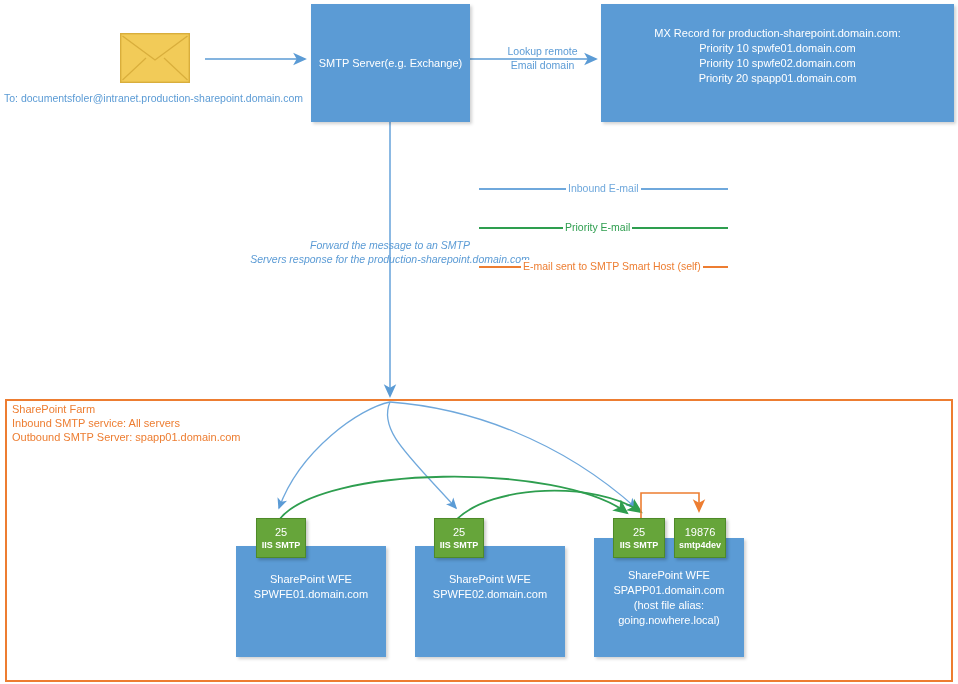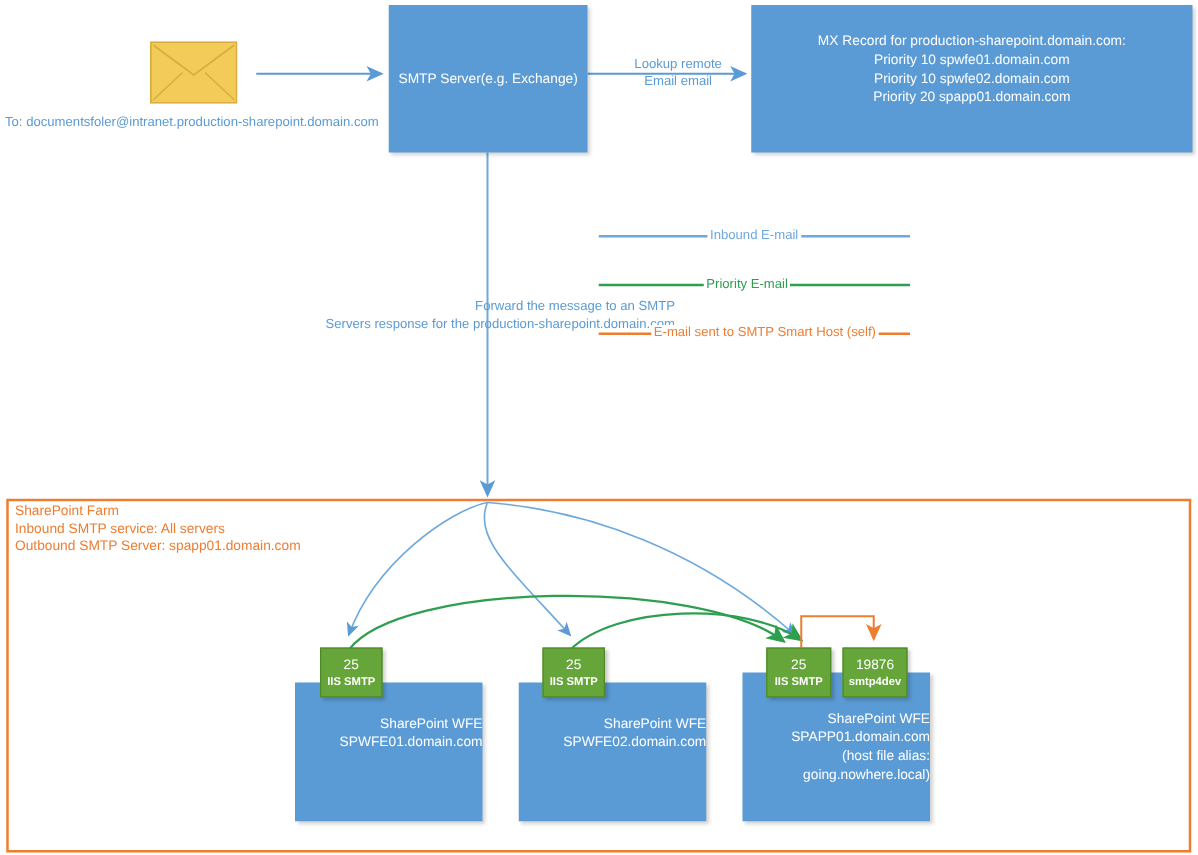--- a/index.html
+++ b/index.html
@@ -74,21 +74,21 @@
   .farm {
     position: absolute;
     border: 2px solid #ED7D31;
     background: transparent;
   }
   .wfe-caption {
     position: absolute;
     color: #ffffff;
     font-size: 11px;
     line-height: 15px;
-    text-align: right;
+    text-align: center;
     width: 100%;
   }
   .legend-text {
     position: absolute;
     background: #ffffff;
     padding: 0 2px;
     font-size: 10.5px;
     line-height: 13px;
     white-space: nowrap;
   }
@@ -146,31 +146,31 @@
 
   <div class="label" style="left:4px; top:91px; width:300px;">To: documentsfoler@intranet.production-sharepoint.domain.com</div>
 
   <div class="box-blue" style="left:311px; top:4px; width:159px; height:118px; ">
     <span>SMTP Server</span>
     <span>(e.g. Exchange)</span>
   </div>
 
   <div class="label" style="left:490px; top:44px; width:105px; text-align:center;">
     <div>Lookup remote</div>
-    <div>Email email</div>
+    <div>Email domain</div>
   </div>
 
   <div class="box-blue" style="left:601px; top:4px; width:353px; height:118px; flex-direction:column; justify-content:flex-start; padding-top:22px; box-sizing:border-box;">
     <span>MX Record for production-sharepoint.domain.com:</span>
     <span>Priority 10 spwfe01.domain.com</span>
     <span>Priority 10 spwfe02.domain.com</span>
     <span>Priority 20 spapp01.domain.com</span>
   </div>
 
-  <div class="label" style="left:240px; top:238px; width:300px; text-align:right;">
+  <div class="label" style="left:240px; top:238px; width:300px; text-align:center;font-style:italic;">
     <div>Forward the message to an SMTP</div>
     <div>Servers response for the production-sharepoint.domain.com</div>
   </div>
 
   <div class="legend-text" style="left:566px; top:182px; color:#6FA8DC;">Inbound E-mail</div>
   <div class="legend-text" style="left:563px; top:221px; color:#2E9E4F;">Priority E-mail</div>
   <div class="legend-text" style="left:521px; top:260px; color:#ED7D31;">E-mail sent to SMTP Smart Host (self)</div>
 
   <div class="farm" style="left:5px; top:399px; width:944px; height:279px;"></div>
 

